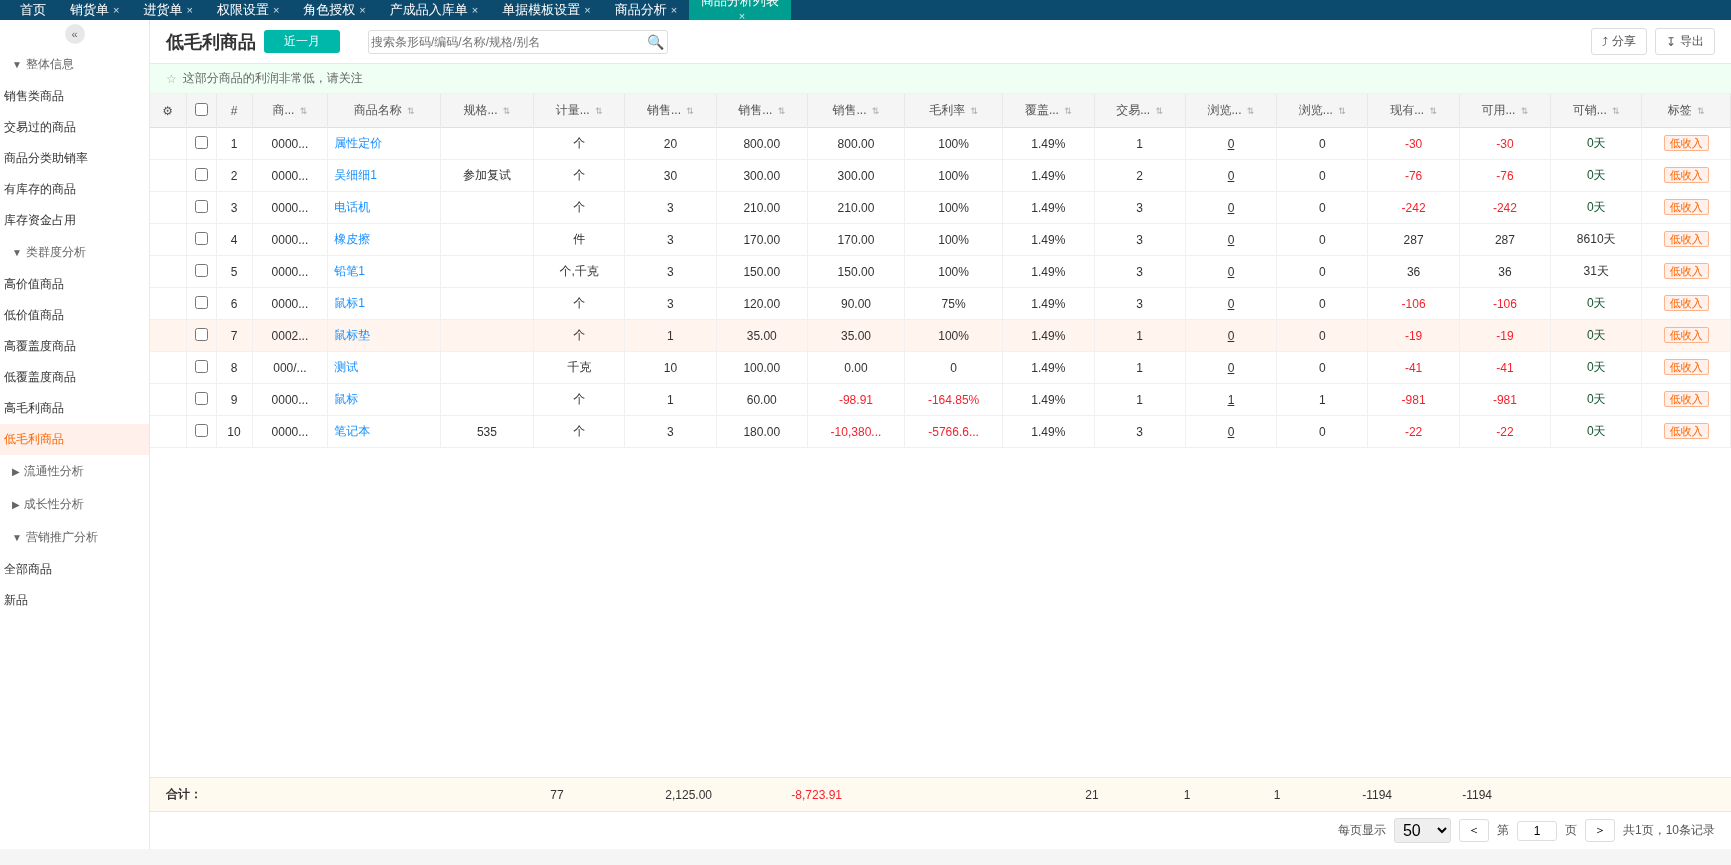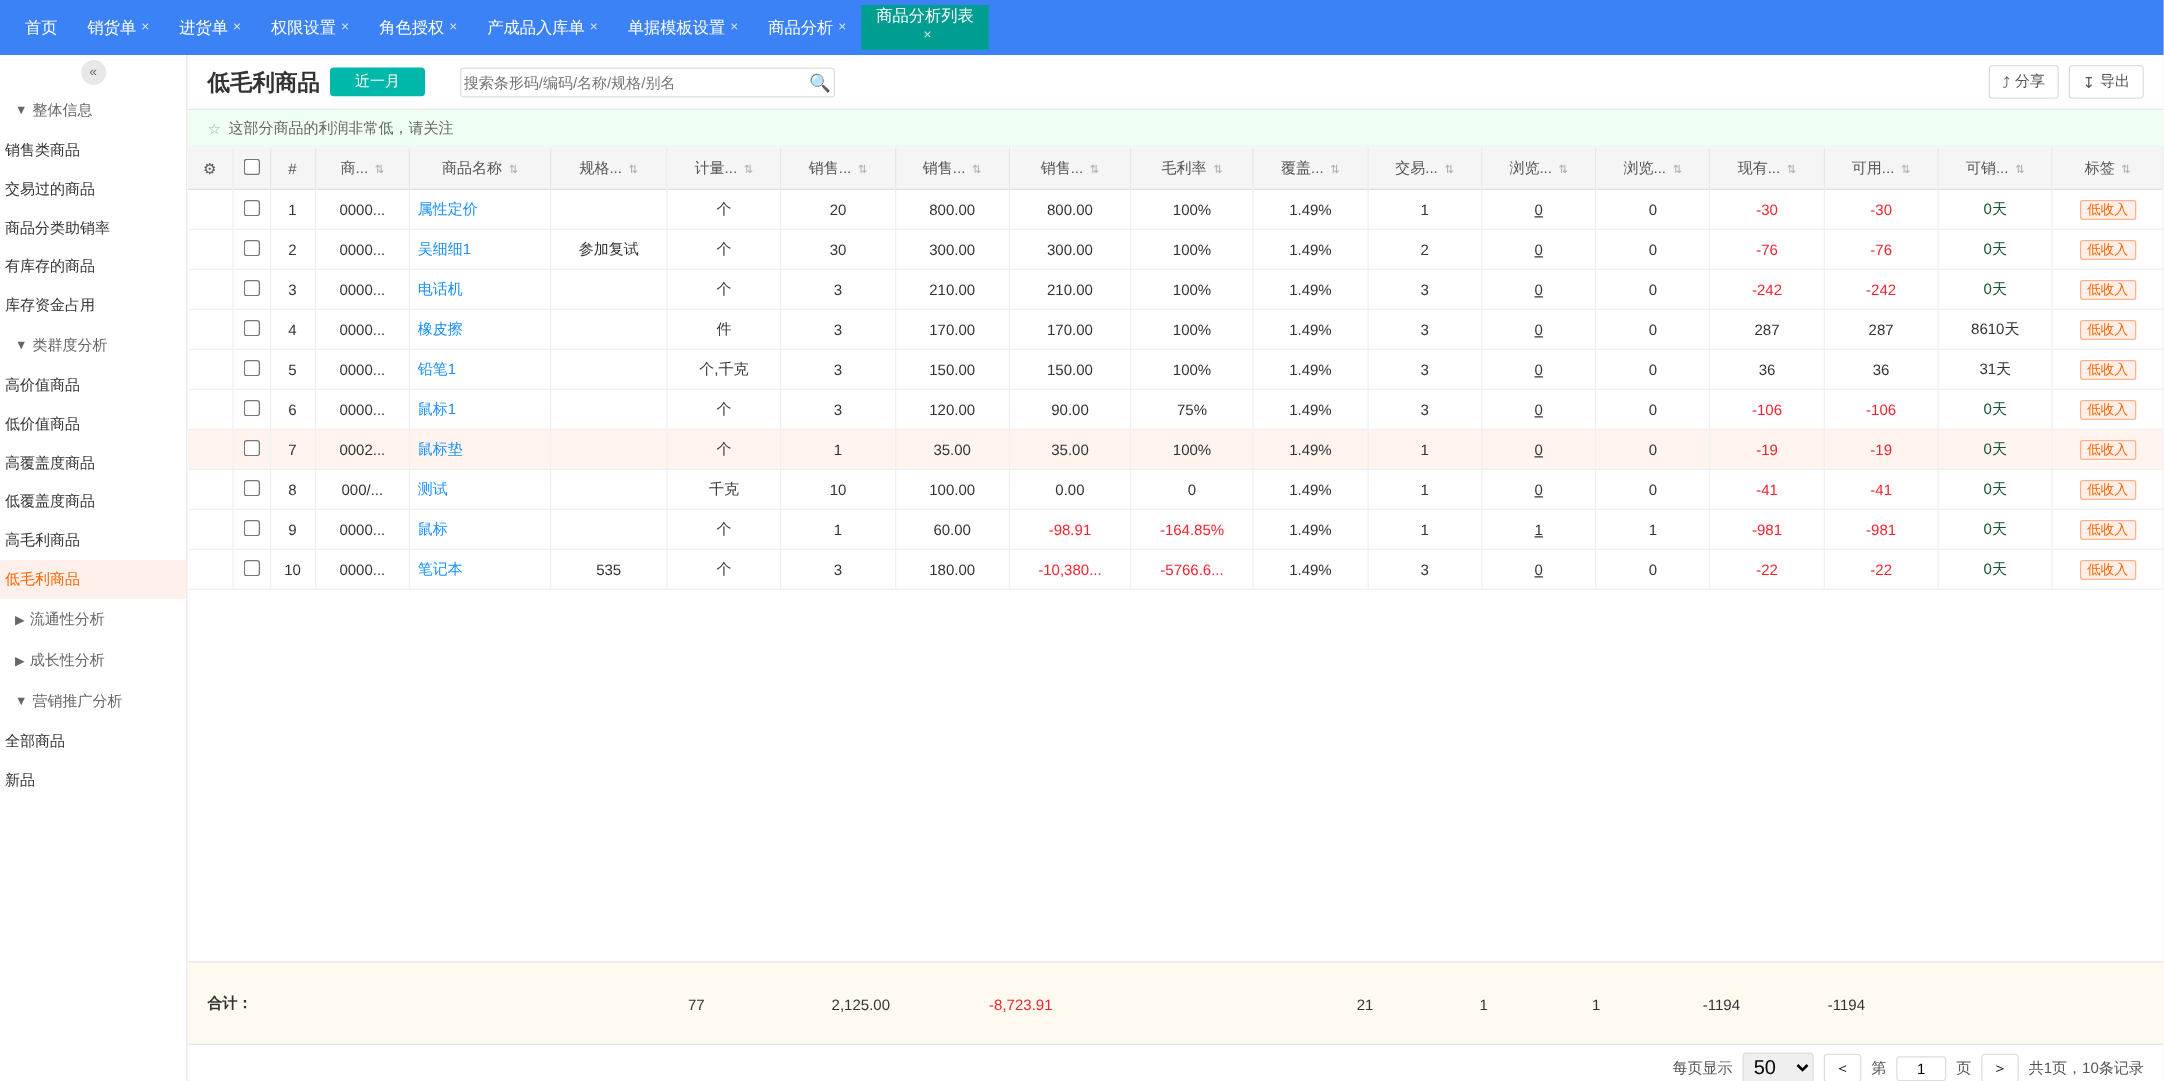--- a/index.html
+++ b/index.html
@@ -1,23 +1,23 @@
 <!DOCTYPE html>
 <html><head>
   <meta charset="utf-8">
   <style>
     * { box-sizing: border-box; margin: 0; padding: 0; }
     body { font-family: 'Microsoft YaHei', '微软雅黑', sans-serif; font-size: 12px; background: #f5f5f5; color: #333; }
 
     
     .top-nav {
-      background: #3b82f6;
-      display: flex;
-      align-items: center;
-      height: 44px;
+      background: #0c4a6e;
+      display: flex;
+      align-items: center;
+      height: 20px;
       padding: 0 8px;
     }
     .top-nav .nav-item {
       color: #fff;
       padding: 0 12px;
       height: 36px;
       display: flex;
       align-items: center;
       cursor: pointer;
       font-size: 13px;
@@ -186,23 +186,23 @@
       border-radius: 2px;
       padding: 1px 5px;
       font-size: 11px;
     }
     .underline-val { text-decoration: underline; cursor: pointer; }
 
     
     .table-footer {
       background: #fffaf0;
       border-top: 1px solid #e8e8e8;
-      padding: 24px 16px;
-      display: flex;
-      align-items: flex-end;
+      padding: 8px 16px;
+      display: flex;
+      align-items: center;
       font-size: 12px;
       min-width: 1400px;
     }
     .footer-label { font-weight: 600; margin-right: 20px; }
 
     
     .pagination-bar {
       background: #fff;
       border-top: 1px solid #e8e8e8;
       padding: 6px 16px;

